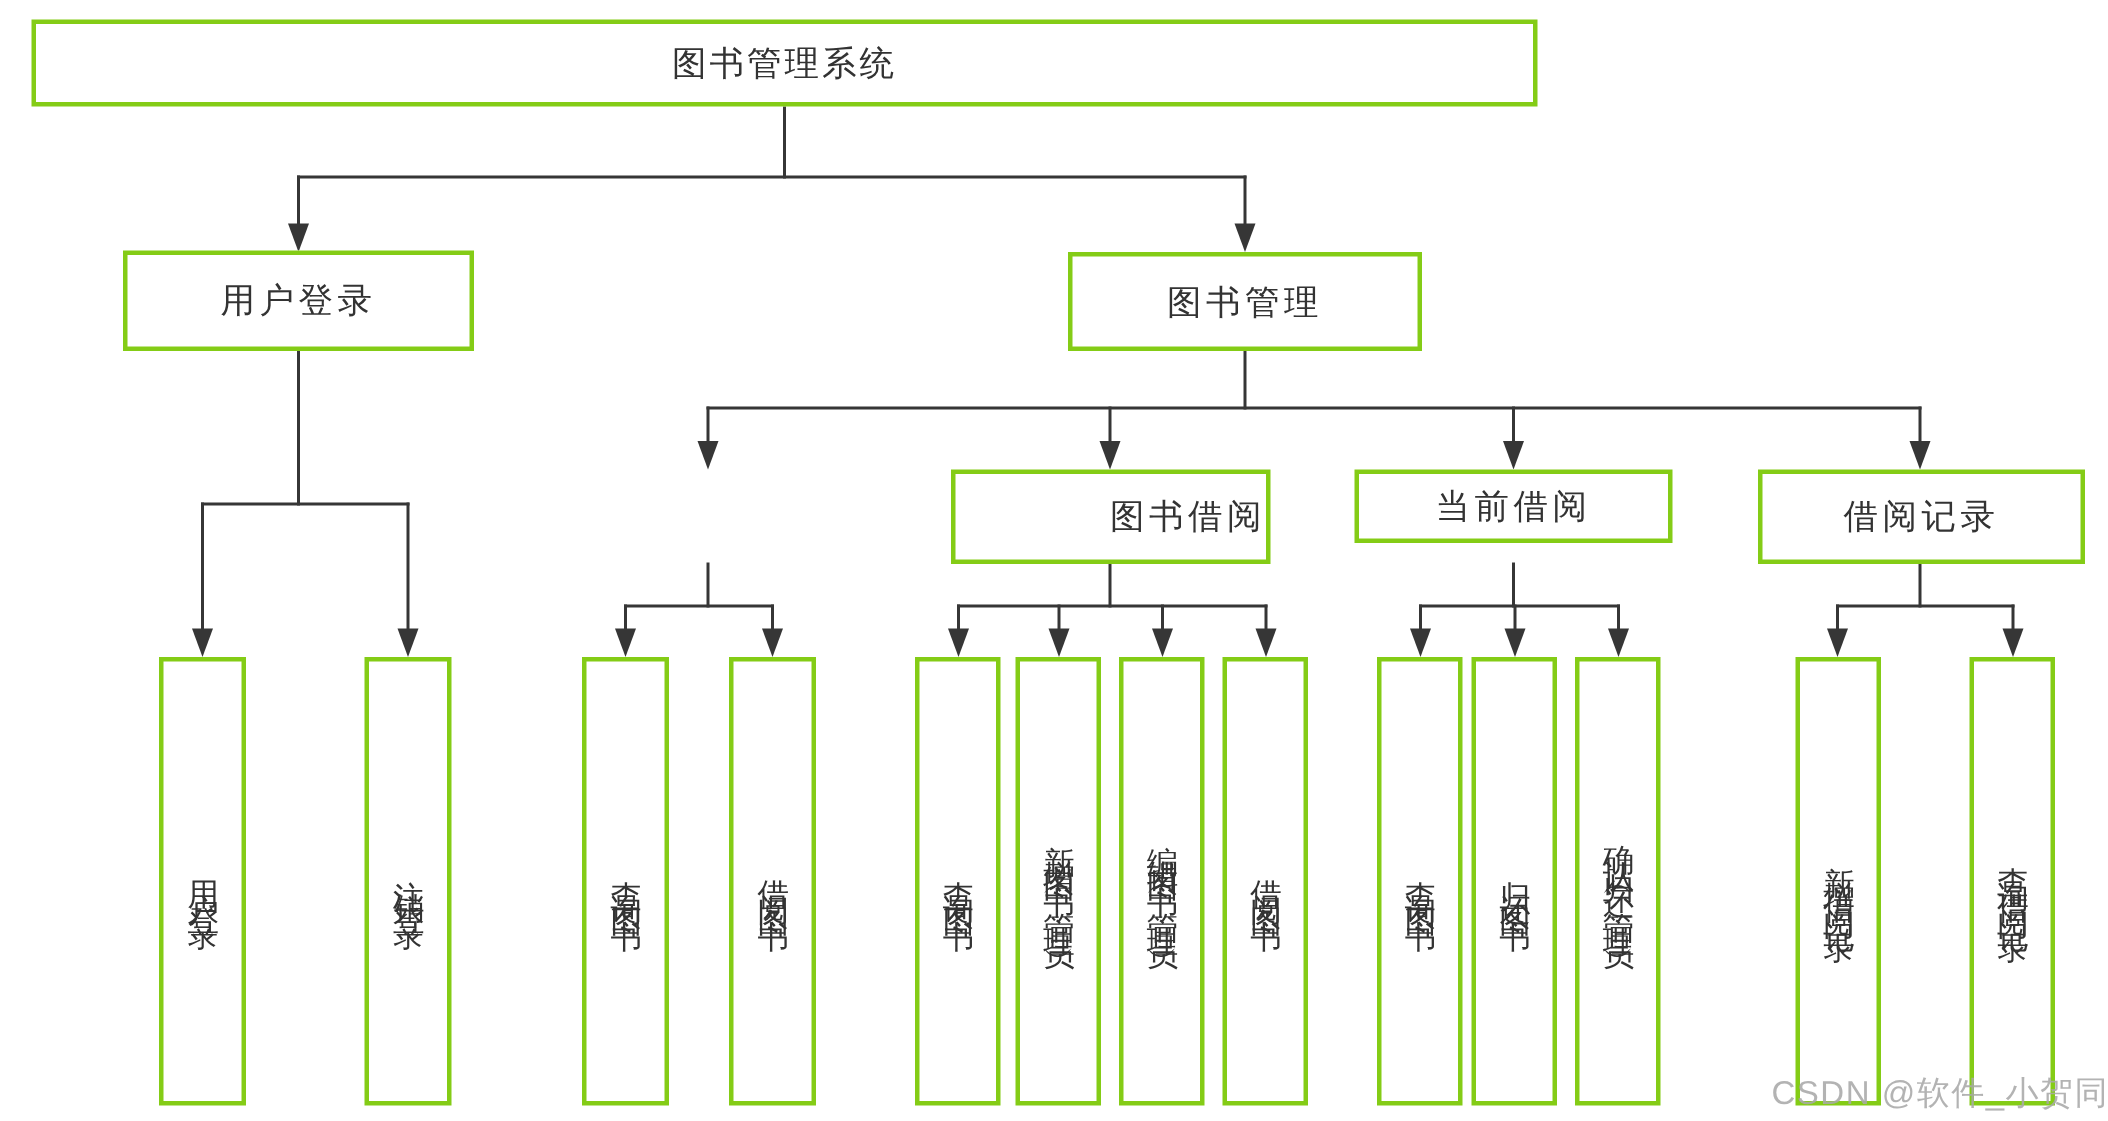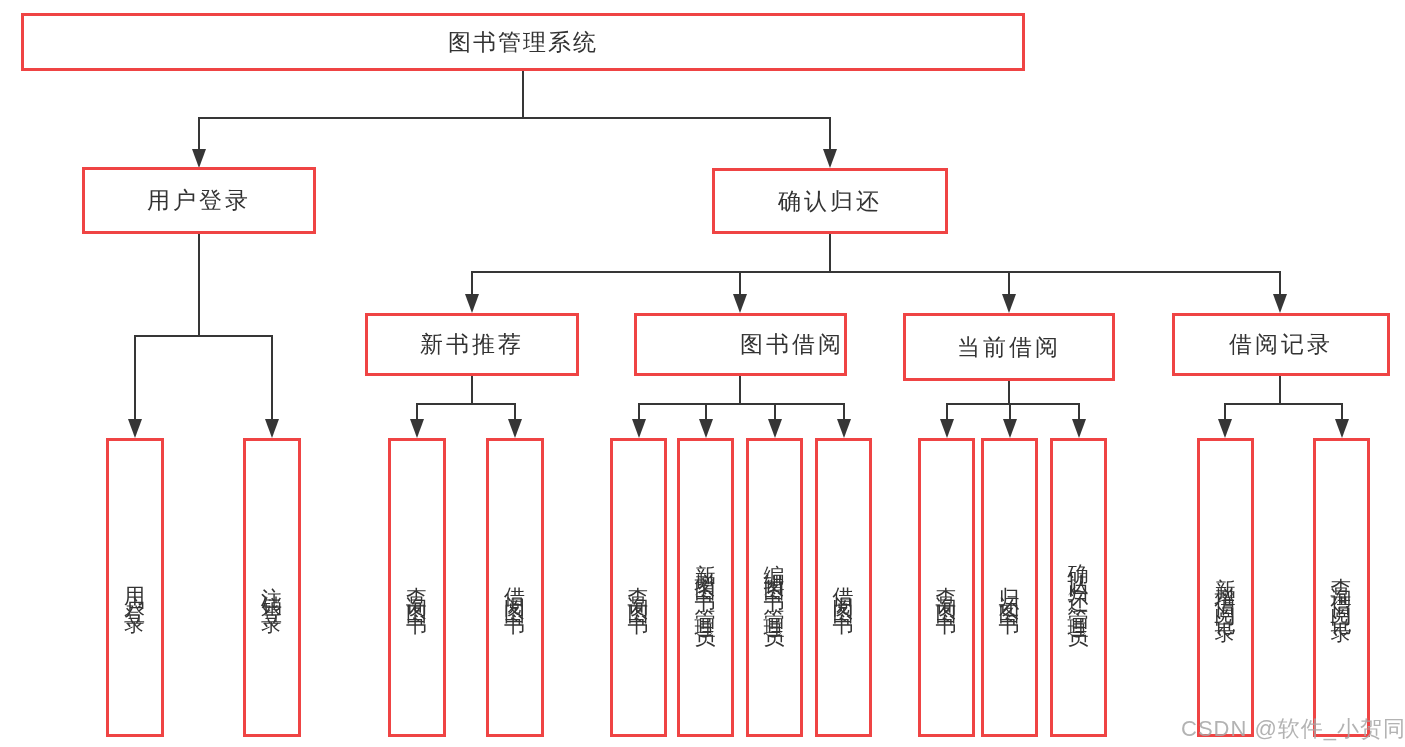--- a/index.html
+++ b/index.html
@@ -14,21 +14,21 @@
     overflow: hidden;
   }
   .connectors {
     position: absolute;
     left: 0; top: 0;
     width: 1405px; height: 747px;
     pointer-events: none;
   }
   .node {
     position: absolute;
-    border: 3px solid #ef4444;
+    border: 3px solid #84cc16;
     background: #ffffff;
     display: flex;
     align-items: center;
     justify-content: center;
     text-align: center;
   }
   .node-h { font-size: 23px; letter-spacing: 3px; }
   .node-title { font-size: 23px; letter-spacing: 2px; }
   .leaf { border-width: 3px; }
   .leaf .vtext {
@@ -122,30 +122,27 @@
   </svg>
 
   <div class="node node-title" style="left:21px; top:13px; width:1004px; height:58px;">
     <span>图书管理系统</span>
   </div>
 
   <div class="node node-h" style="left:82px; top:167px; width:234px; height:67px;">
     <span>用户登录</span>
   </div>
   <div class="node node-h" style="left:712px; top:168px; width:236px; height:66px;">
-    <span>确认归还</span>
+    <span>图书管理</span>
   </div>
 
-  <div class="node node-h" style="left:365px; top:313px; width:214px; height:63px;">
-    <span>新书推荐</span>
-  </div>
   <div class="node node-h" style="left:634px; top:313px; width:213px; height:63px;justify-content:flex-end;">
     <span>图书借阅</span>
   </div>
-  <div class="node node-h" style="left:903px; top:313px; width:212px; height:68px;">
+  <div class="node node-h" style="left:903px; top:313px; width:212px; height:49px;">
     <span>当前借阅</span>
   </div>
   <div class="node node-h" style="left:1172px; top:313px; width:218px; height:63px;">
     <span>借阅记录</span>
   </div>
 
   <div class="node leaf" style="left:106px; top:438px; width:58px; height:299px;">
     <span class="vtext">用户登录</span>
   </div>
   <div class="node leaf" style="left:243px; top:438px; width:58px; height:299px;">

